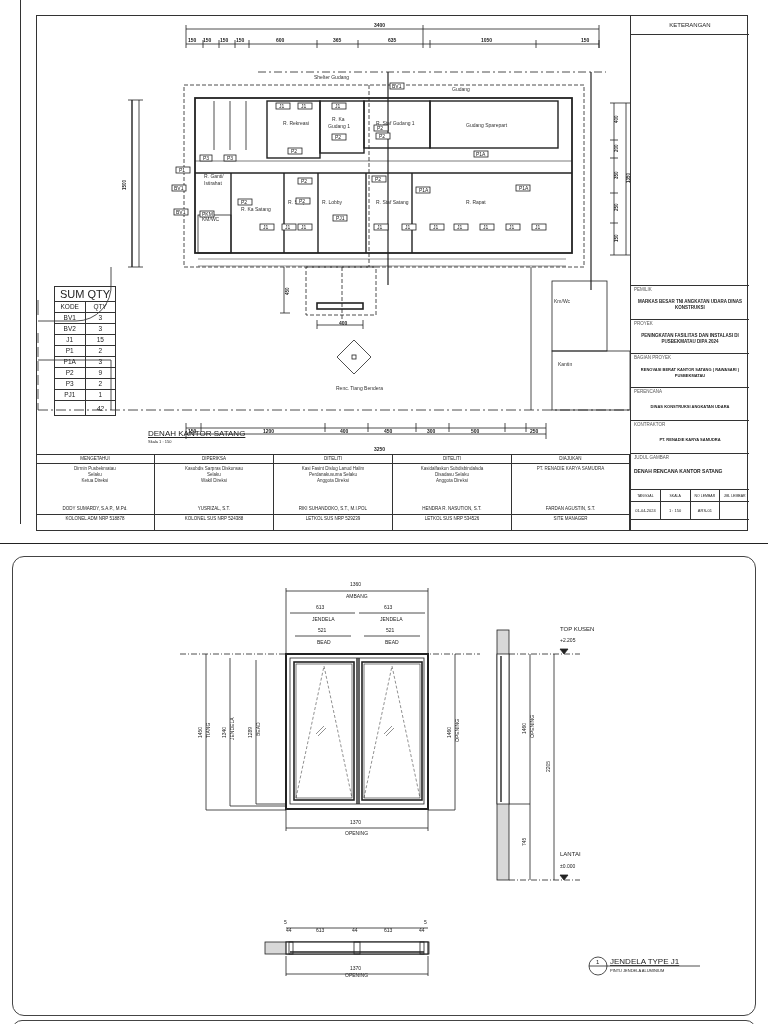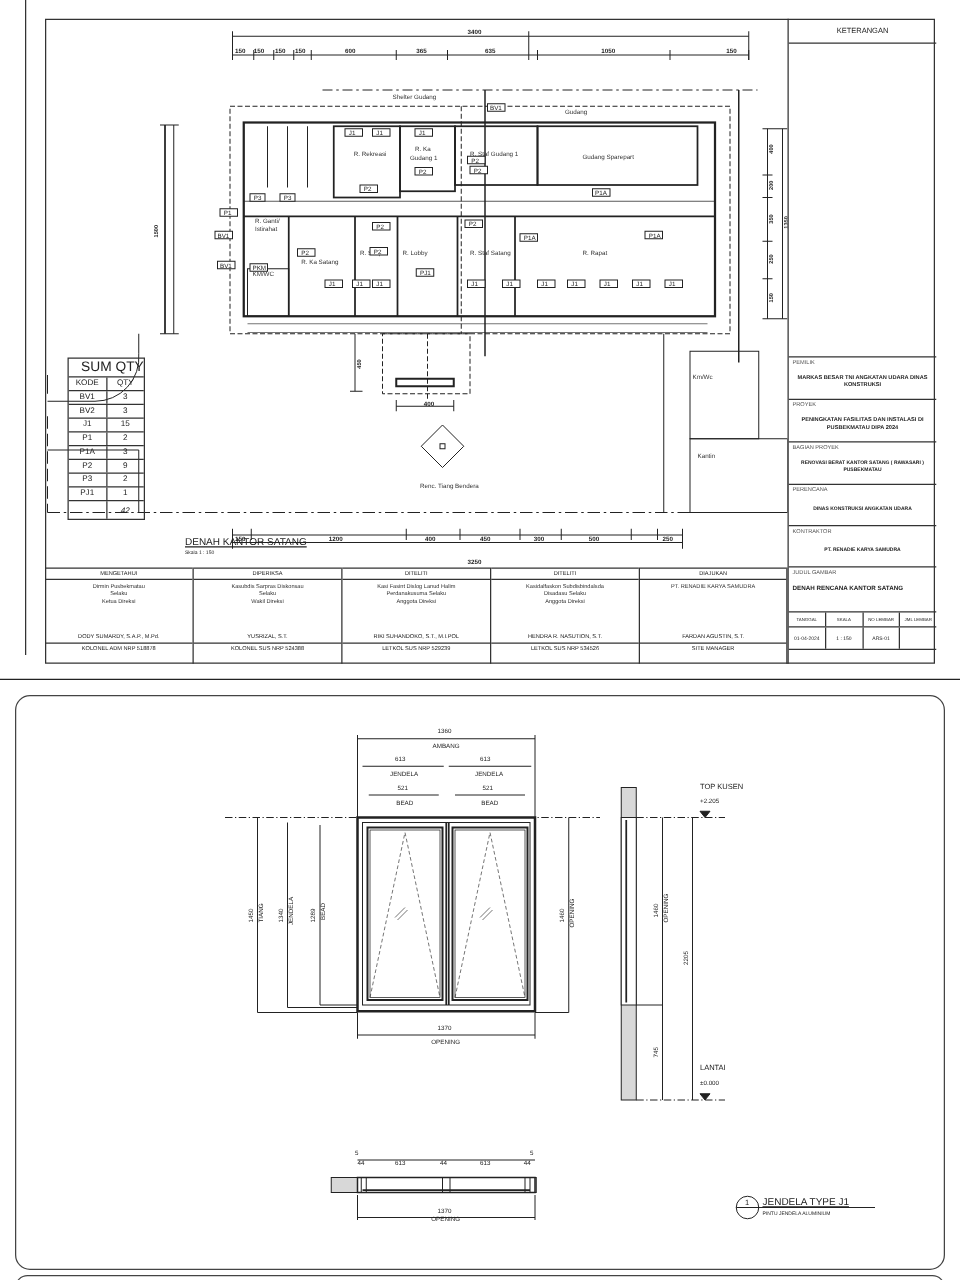--- a/index.html
+++ b/index.html
@@ -14,21 +14,21 @@
   .tb-col{position:absolute;left:630px;top:15px;width:118px;height:516px;border-left:1px solid #333;}
   .tb-cell{position:absolute;left:0;width:118px;border-bottom:1px solid #333;box-sizing:border-box;}
   .tb-label{font-size:4.5px;color:#555;position:absolute;left:3px;top:1px;}
   .tb-val{font-size:4.5px;font-weight:bold;text-align:center;position:absolute;left:2px;right:2px;}
   .sig{position:absolute;top:454px;height:77px;border-right:1px solid #333;box-sizing:border-box;font-size:4.5px;text-align:center;}
   .sig .hd{height:8px;line-height:8px;border-bottom:1px solid #333;border-top:1px solid #333;}
   .sig .role{padding-top:2px;line-height:6px;color:#333;}
   .sig .nm{position:absolute;left:0;right:0;top:52px;}
   .sig .rk{position:absolute;left:0;right:0;top:60px;border-top:1px solid #333;height:8px;line-height:8px;}
   .qty{position:absolute;left:54px;top:286px;width:60px;border:1px solid #333;font-size:6.5px;}
-  .qty .h1{font-size:11px;text-align:right;border-bottom:1px solid #333;height:14px;line-height:14px;}
+  .qty .h1{font-size:11px;text-align:center;border-bottom:1px solid #333;height:14px;line-height:14px;}
   .qty .row{display:flex;height:10px;line-height:10px;border-bottom:1px solid #333;}
   .qty .row span{flex:1;text-align:center;}
   .qty .row span:first-child{border-right:1px solid #333;}
 </style>
 </head>
 <body>
 
 <div class="outerline"></div>
 
 <div class="sheet1"></div>

